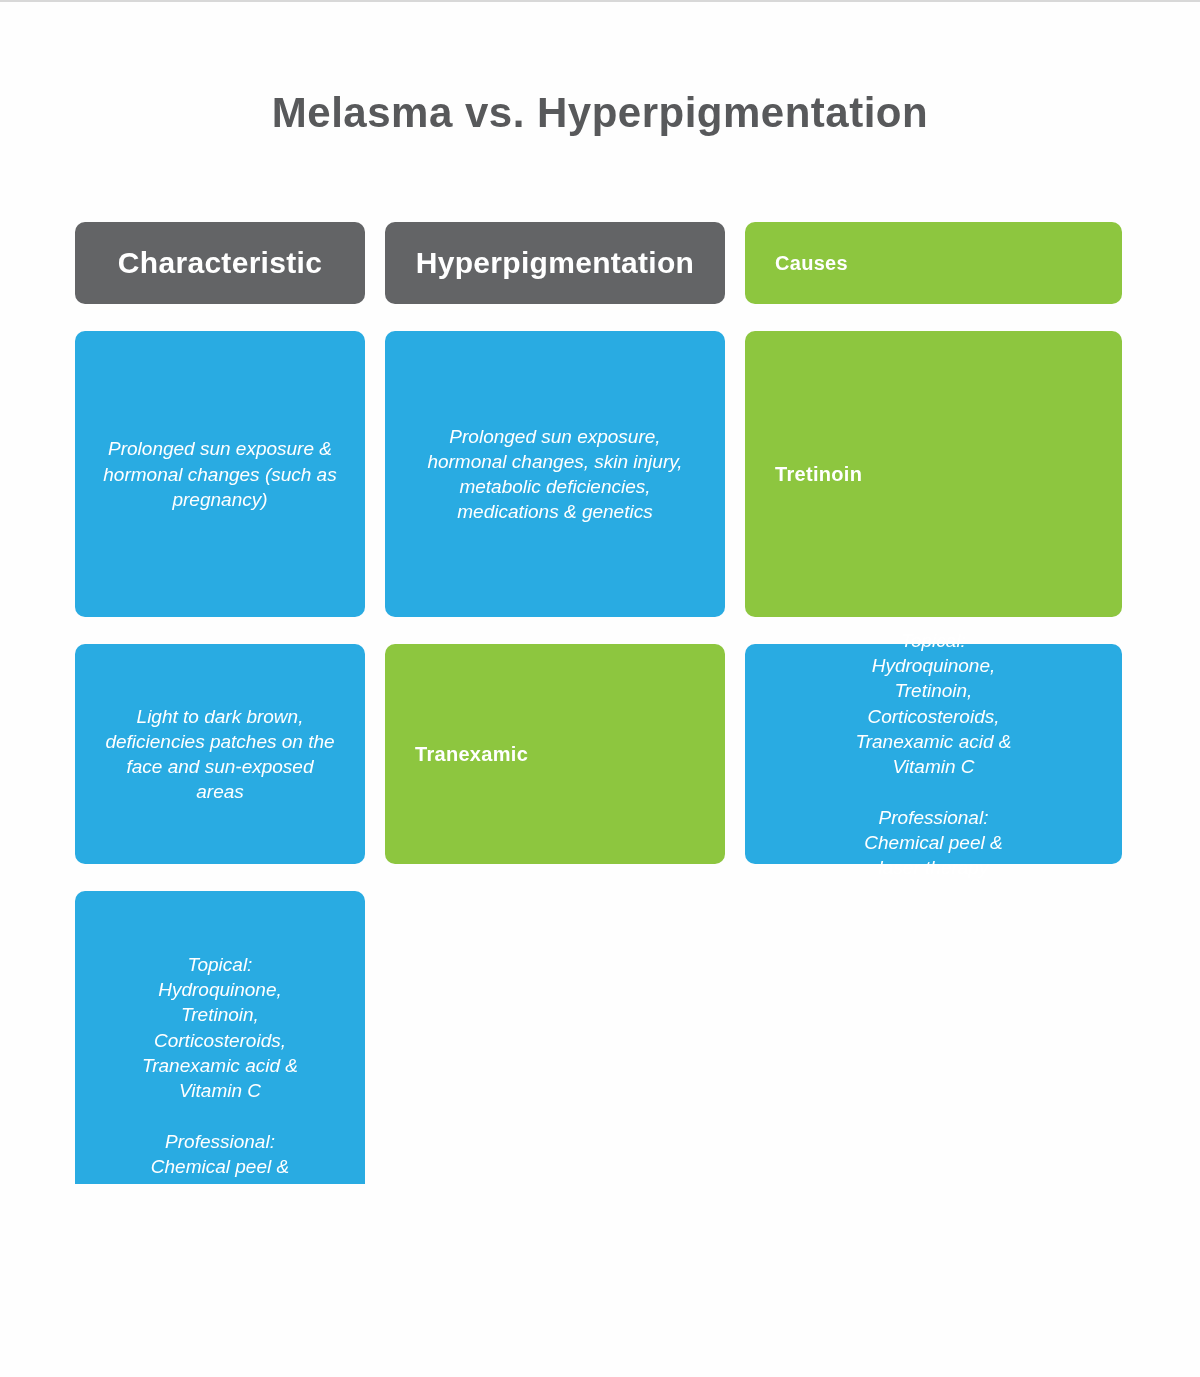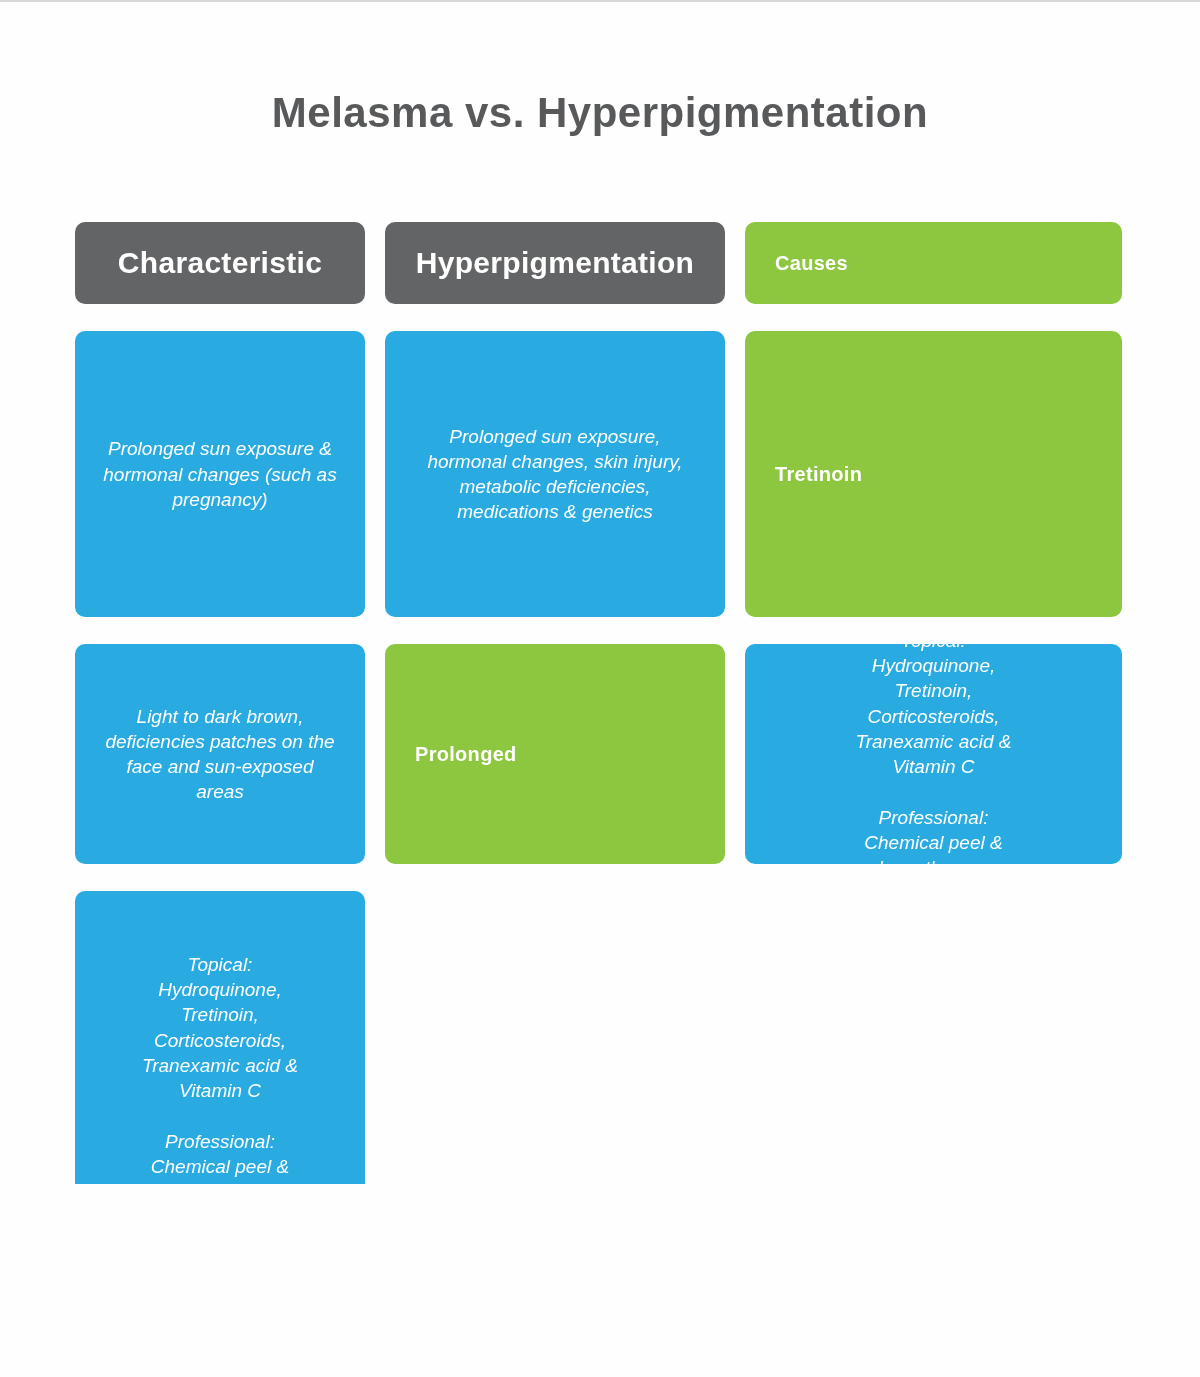--- a/index.html
+++ b/index.html
@@ -80,21 +80,21 @@
     <div class="cell header">Characteristic</div>
     <div class="cell header">Hyperpigmentation</div>
 
     <div class="cell rowlabel">Causes</div>
     <div class="cell body">Prolonged sun exposure &amp; hormonal changes (such as pregnancy)</div>
     <div class="cell body">Prolonged sun exposure, hormonal changes, skin injury, metabolic deficiencies, medications &amp; genetics</div>
 
     <div class="cell rowlabel">Tretinoin</div>
     <div class="cell body">Light to dark brown, deficiencies patches on the face and sun-exposed areas</div>
 
-    <div class="cell rowlabel">Prolonged</div>
+    <div class="cell rowlabel">Tranexamic</div>
     <div class="cell body">Topical:
 Hydroquinone,
 Tretinoin,
 Corticosteroids,
 Tranexamic acid &amp;
 Vitamin C
 
 Professional:
 Chemical peel &amp;
 laser therapy</div>

